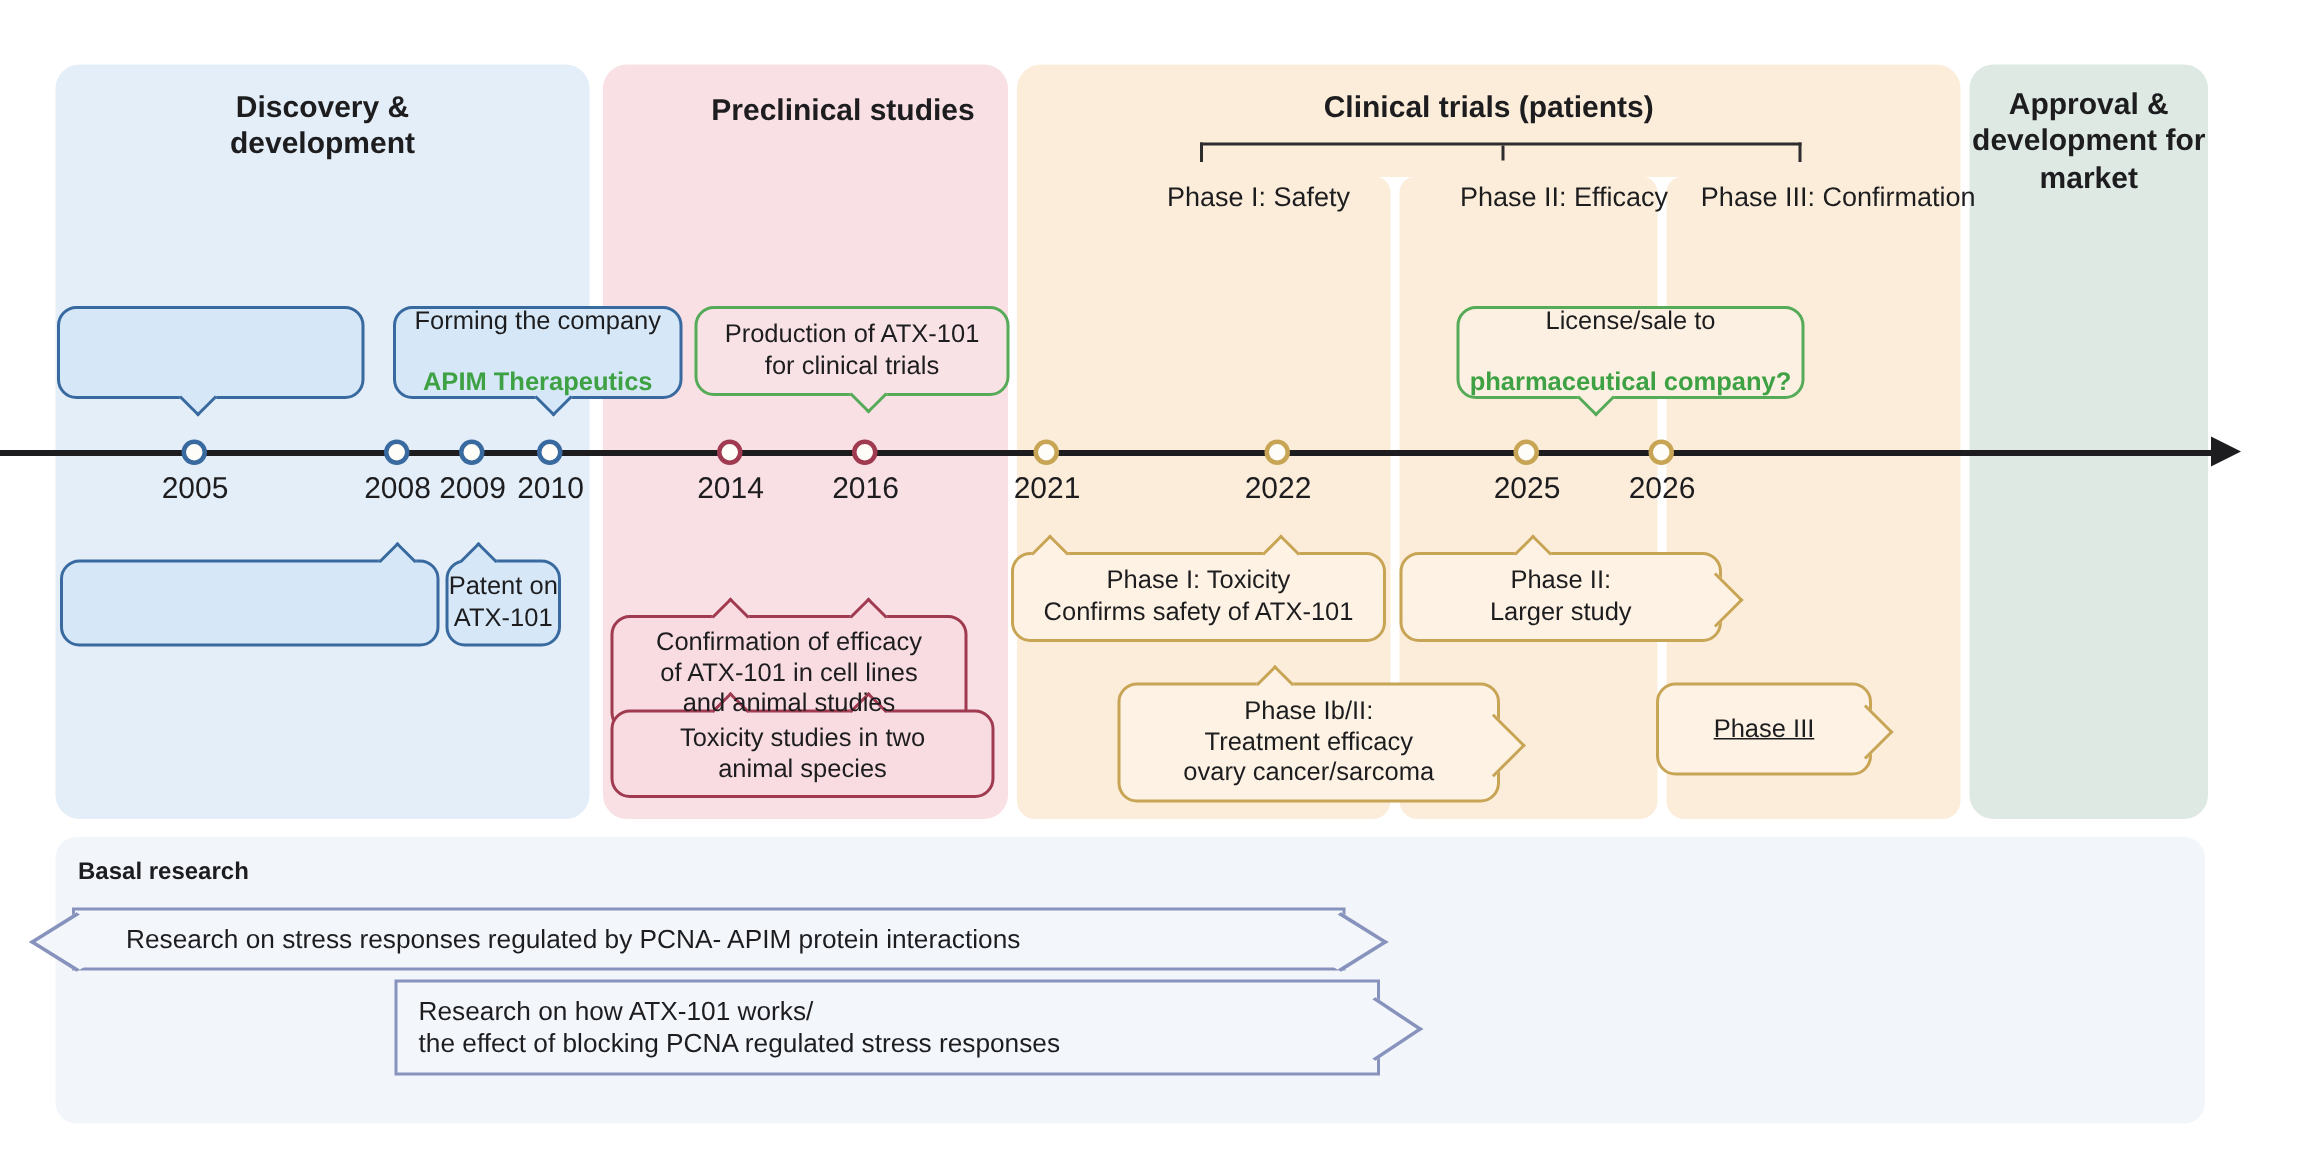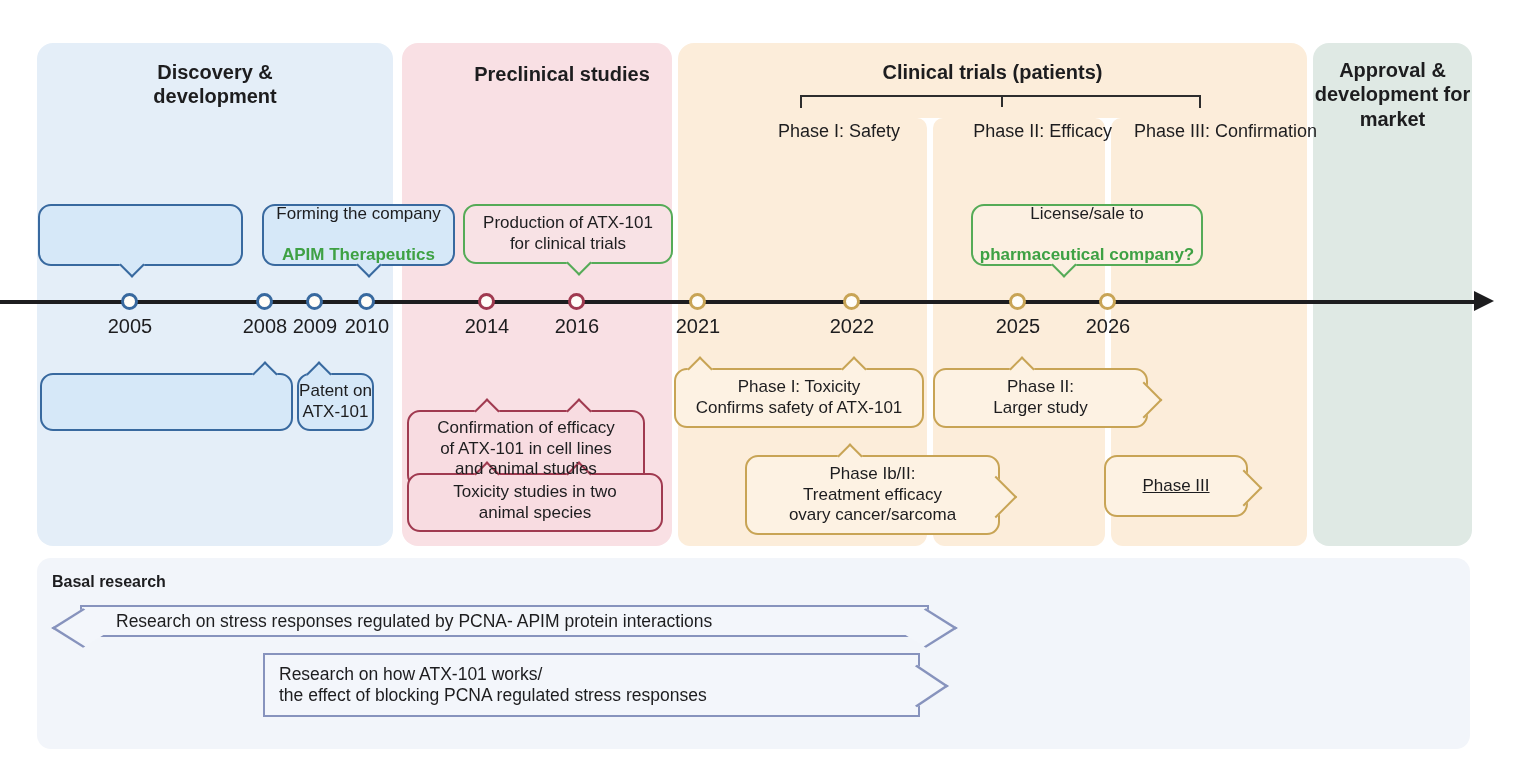--- a/index.html
+++ b/index.html
@@ -63,21 +63,21 @@
   .bb-maroon .ptr{background:#f8dce1;}
   .bb-maroon .ptr-up{border-left:2.5px solid #a03a50;border-top:2.5px solid #a03a50;}
   .bb-gold .ptr{background:#fdf2e3;}
   .bb-gold .ptr-up{border-left:2.5px solid #c8a455;border-top:2.5px solid #c8a455;}
   .bb-gold .ptr-right{border-top:2.5px solid #c8a455;border-right:2.5px solid #c8a455;background:#fdf2e3;}
 
   .basal-title{position:absolute;left:52px;top:573px;font-size:16px;font-weight:bold;}
   .banner{position:absolute;box-sizing:border-box;background:#f3f6fb;border:2px solid #8793bd;
           display:flex;align-items:center;font-size:17.5px;}
   .banner .btxt{position:relative;z-index:2;white-space:pre-line;line-height:1.2;}
-  .banner-1{left:80px;top:605px;width:849px;height:32px;}
+  .banner-1{left:48px;top:605px;width:849px;height:42px;}
   .banner-1 .btxt{padding-left:34px;}
   .banner-2{left:263px;top:653px;width:657px;height:64px;}
   .banner-2 .btxt{padding-left:14px;}
   .bptr{position:absolute;box-sizing:border-box;background:#f3f6fb;z-index:1;}
   .bptr-left{width:28px;height:28px;left:-13px;top:7px;transform:scaleX(1.6) rotate(45deg);
              border-bottom:2px solid #8793bd;border-left:2px solid #8793bd;}
   .bptr-right{width:28px;height:28px;right:-13px;top:7px;transform:scaleX(1.6) rotate(45deg);
               border-top:2px solid #8793bd;border-right:2px solid #8793bd;}
   .bptr-right2{width:30px;height:30px;right:-14px;top:16px;transform:scaleX(1.5) rotate(45deg);
                border-top:2px solid #8793bd;border-right:2px solid #8793bd;}

